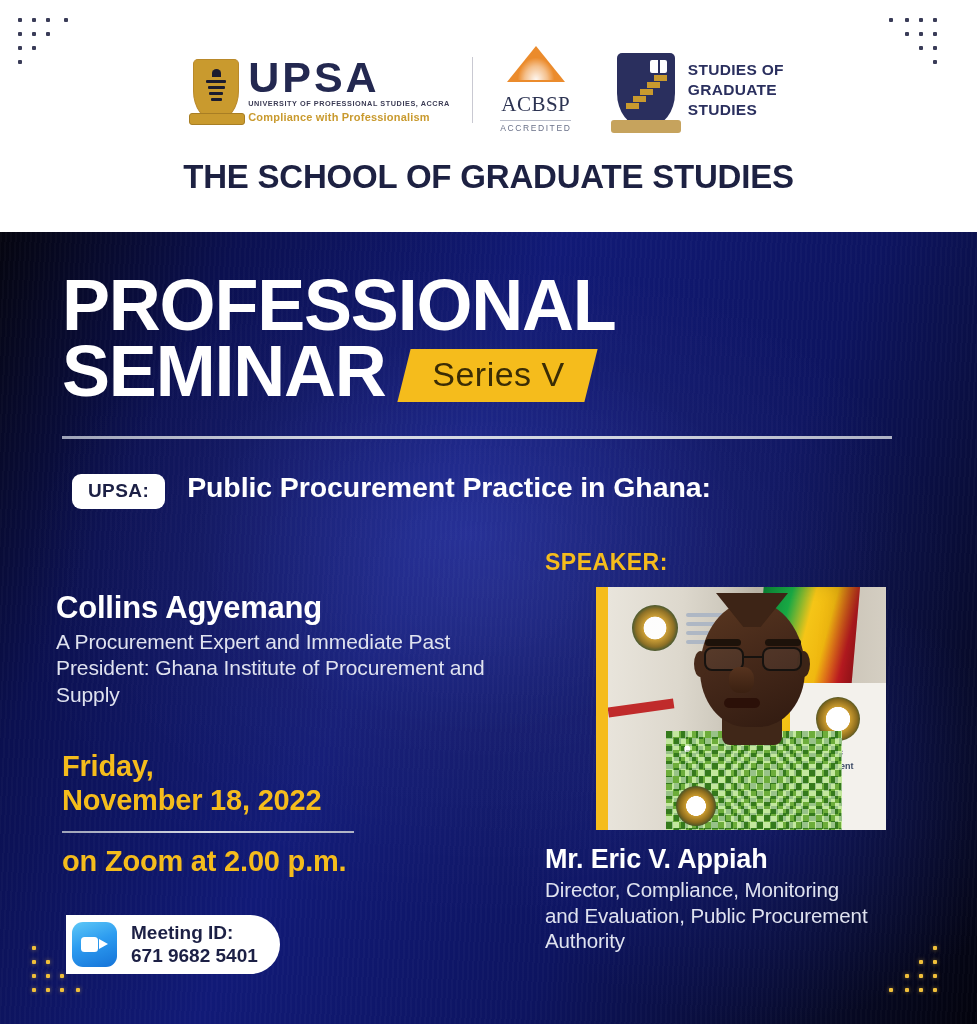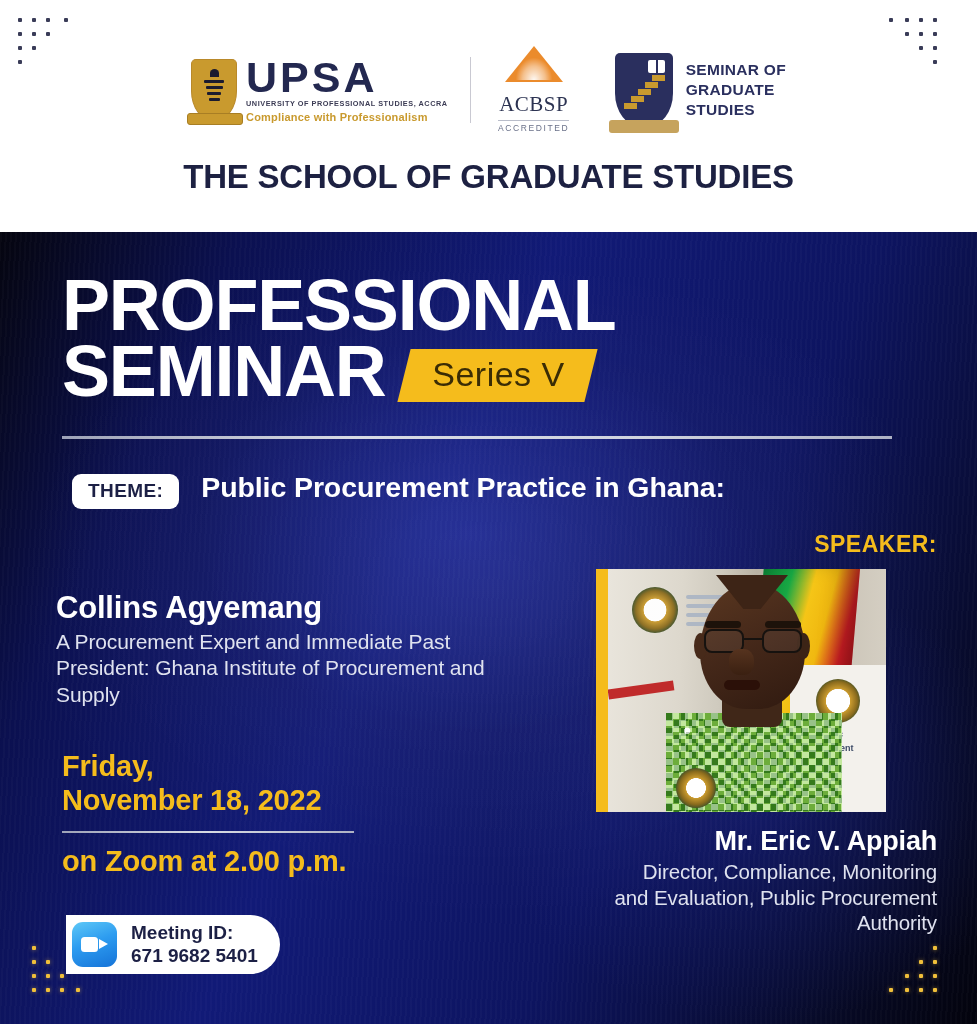--- a/index.html
+++ b/index.html
@@ -223,21 +223,21 @@
     border-top:5.5px solid transparent; border-bottom:5.5px solid transparent;
     border-left:9px solid #ffffff;
   }
   .meeting-text {
     margin-left:14px; color:#1c2045; font-size:19px; font-weight:bold;
     line-height:1.2; white-space:nowrap;
   }
 
   
   .speaker-col {
-    position:absolute; left:545px; top:531px; width:392px; z-index:10; text-align:right;
+    position:absolute; left:545px; top:549px; width:392px; z-index:10; text-align:left;
   }
   .speaker-label {
     font-size:23px; font-weight:bold; color:#f5bc1c; letter-spacing:0.5px;
   }
   .photo-frame {
     width:290px; height:243px; margin:11px auto 0; position:relative;
     border-left:12px solid #f5bc1c; overflow:hidden; background:#1e4020;
   }
   .photo {
     position:absolute; inset:0; overflow:hidden;
@@ -412,21 +412,21 @@
           <div class="stair">
             <b style="left:0px;bottom:0px;width:13px"></b>
             <b style="left:7px;bottom:7px;width:13px"></b>
             <b style="left:14px;bottom:14px;width:13px"></b>
             <b style="left:21px;bottom:21px;width:13px"></b>
             <b style="left:28px;bottom:28px;width:13px"></b>
           </div>
           <div class="scroll2"></div>
         </div>
         <div class="sgs-text">
-          <div>SEMINAR OF</div>
+          <div>STUDIES OF</div>
           <div>GRADUATE</div>
           <div>STUDIES</div>
         </div>
       </div>
 
     </div>
 
     <div class="header-title">THE SCHOOL OF GRADUATE STUDIES</div>
   </div>
 
@@ -438,21 +438,21 @@
       <div class="tl2">SEMINAR</div>
       <div class="series-badge">
         <span>Series V</span>
       </div>
     </div>
   </div>
 
   <div class="hr-main"></div>
 
   <div class="theme-row">
-    <div class="theme-badge">THEME:</div>
+    <div class="theme-badge">UPSA:</div>
     <div class="theme-text">
       <div>Public Procurement Practice in Ghana:</div>
     </div>
   </div>
 
   <div class="chair">
     <div class="chair-name">Collins Agyemang</div>
     <div class="chair-desc">A Procurement Expert and Immediate Past President: Ghana Institute of Procurement and Supply</div>
   </div>
 

